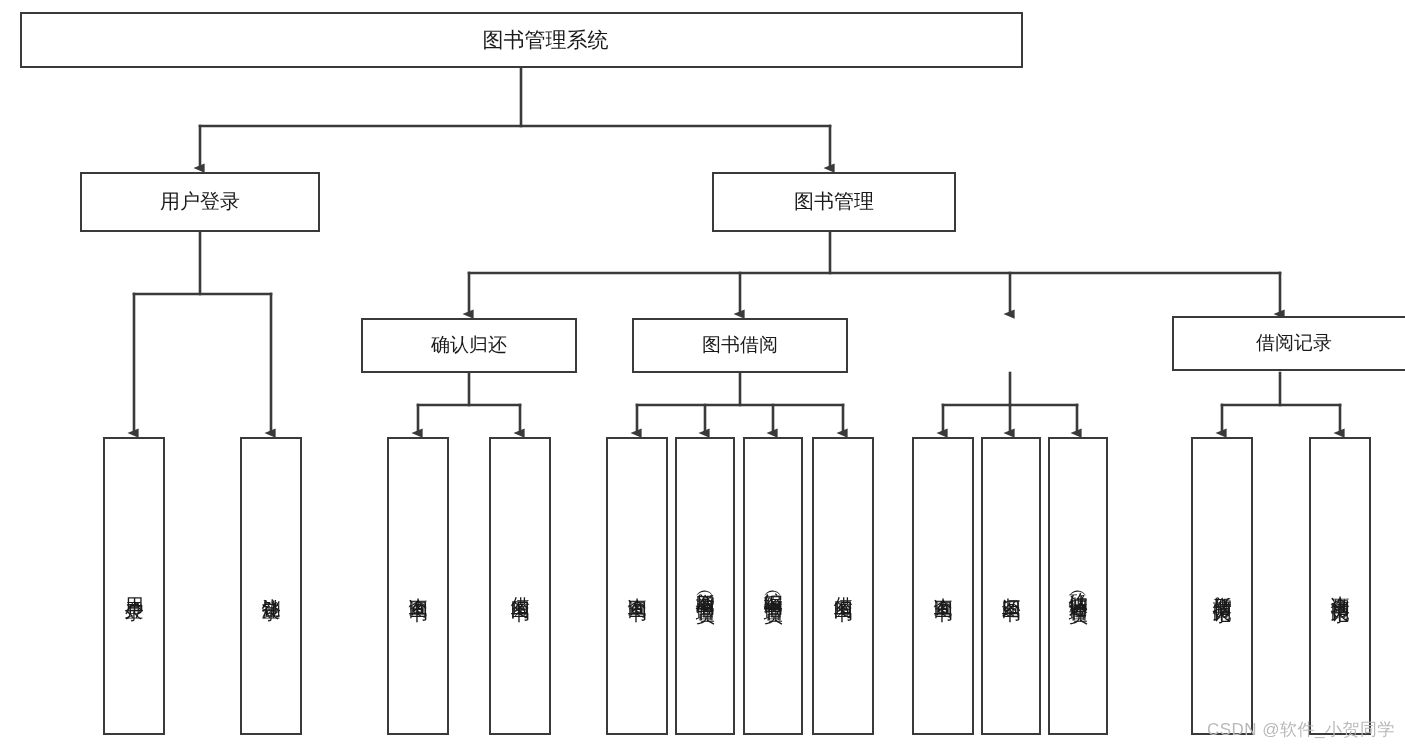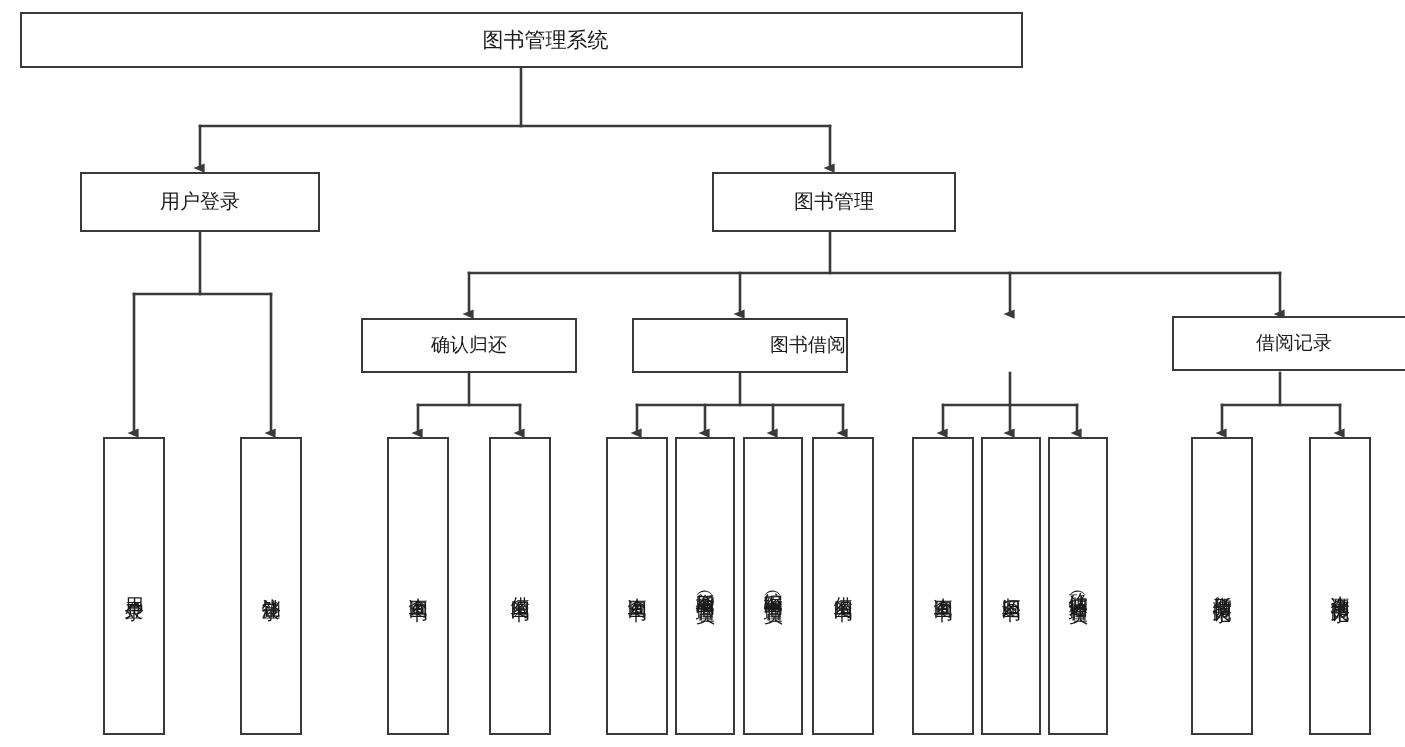--- a/index.html
+++ b/index.html
@@ -122,21 +122,21 @@
   <div class="node l2" style="left:80px;top:172px;width:240px;height:60px;">
     <span>用户登录</span>
   </div>
   <div class="node l2" style="left:712px;top:172px;width:244px;height:60px;">
     <span>图书管理</span>
   </div>
 
   <div class="node l3" style="left:361px;top:318px;width:216px;height:55px;">
     <span>确认归还</span>
   </div>
-  <div class="node l3" style="left:632px;top:318px;width:216px;height:55px;justify-content:flex-end;">
+  <div class="node l3" style="left:632px;top:318px;width:216px;height:55px;">
     <span>图书借阅</span>
   </div>
   <div class="node l3" style="left:1172px;top:316px;width:244px;height:55px;">
     <span>借阅记录</span>
   </div>
 
   <div class="node leaf" style="left:103px;top:437px;width:62px;height:298px;">
     <span class="vtxt">用户登录</span>
   </div>
   <div class="node leaf" style="left:240px;top:437px;width:62px;height:298px;">
@@ -173,13 +173,14 @@
     <span class="vtxt">确认归还（管理员）</span>
   </div>
 
   <div class="node leaf" style="left:1191px;top:437px;width:62px;height:298px;">
     <span class="vtxt">新增借阅记录</span>
   </div>
   <div class="node leaf" style="left:1309px;top:437px;width:62px;height:298px;">
     <span class="vtxt">查询借阅记录</span>
   </div>
 
+  <div class="watermark">CSDN @软件_小贺同学</div>
 </div>
 
 </body></html>

